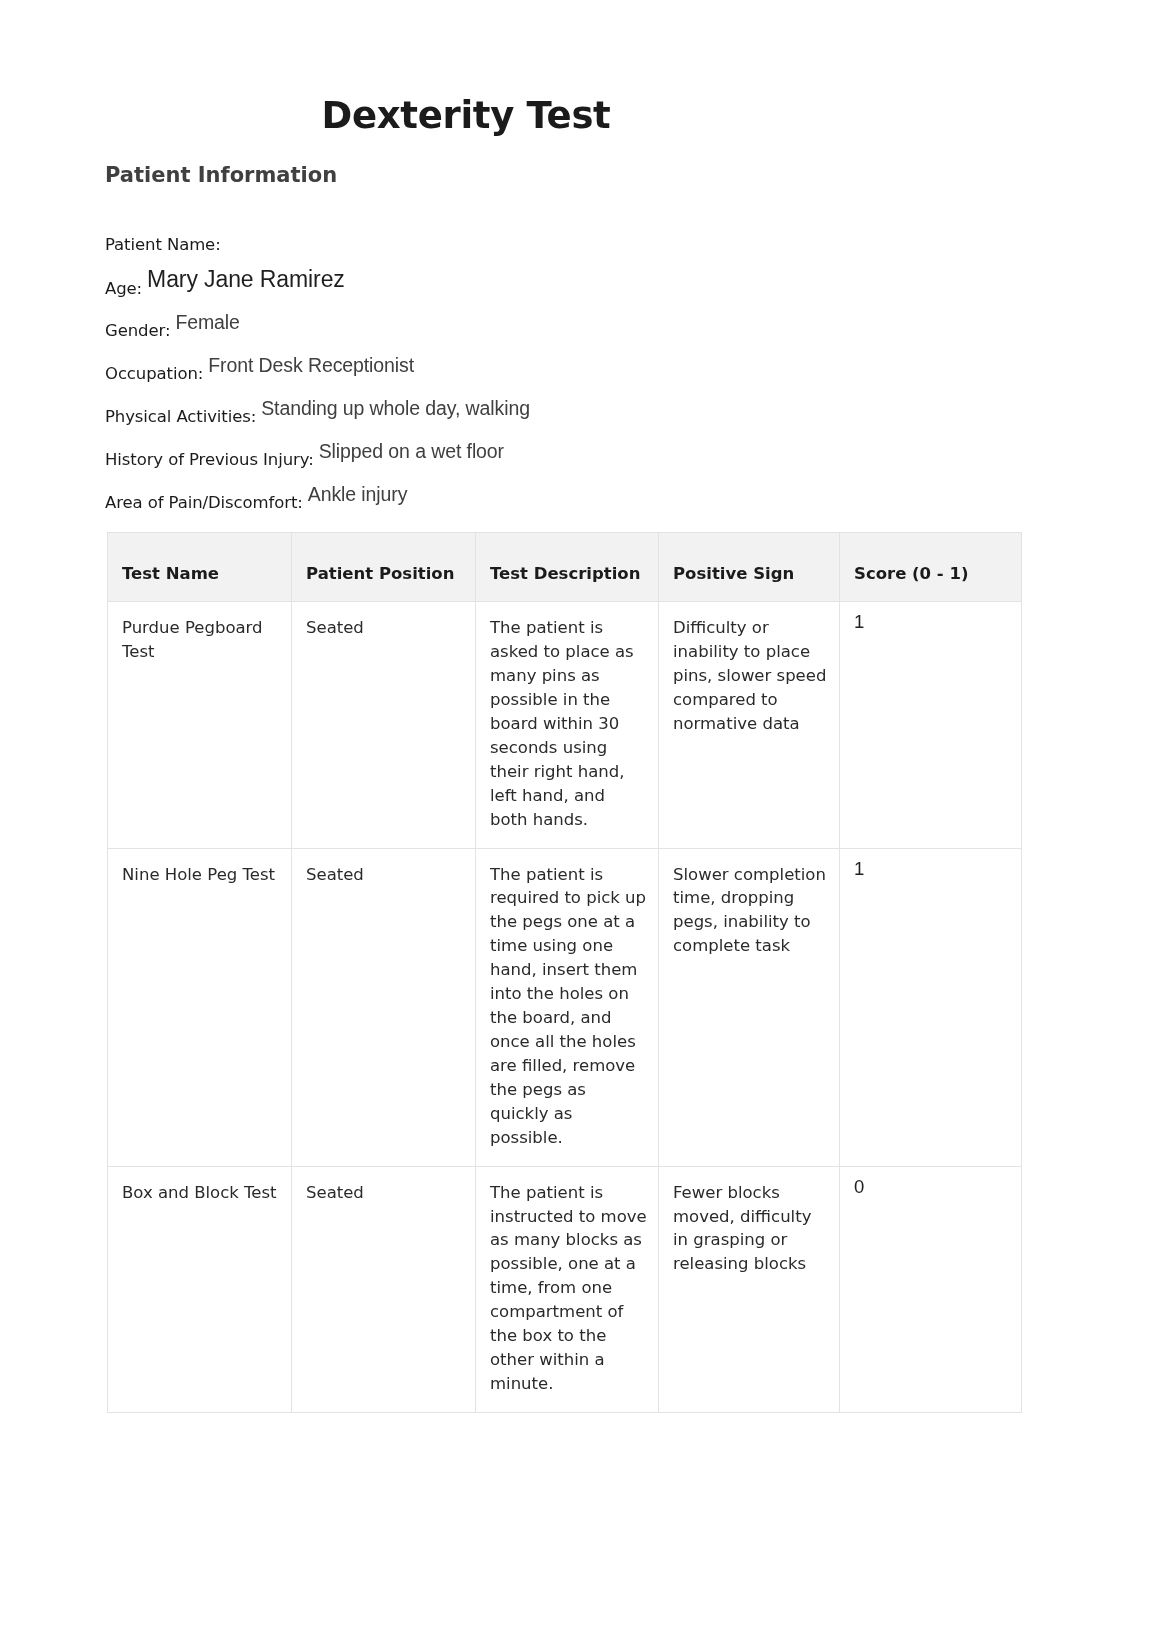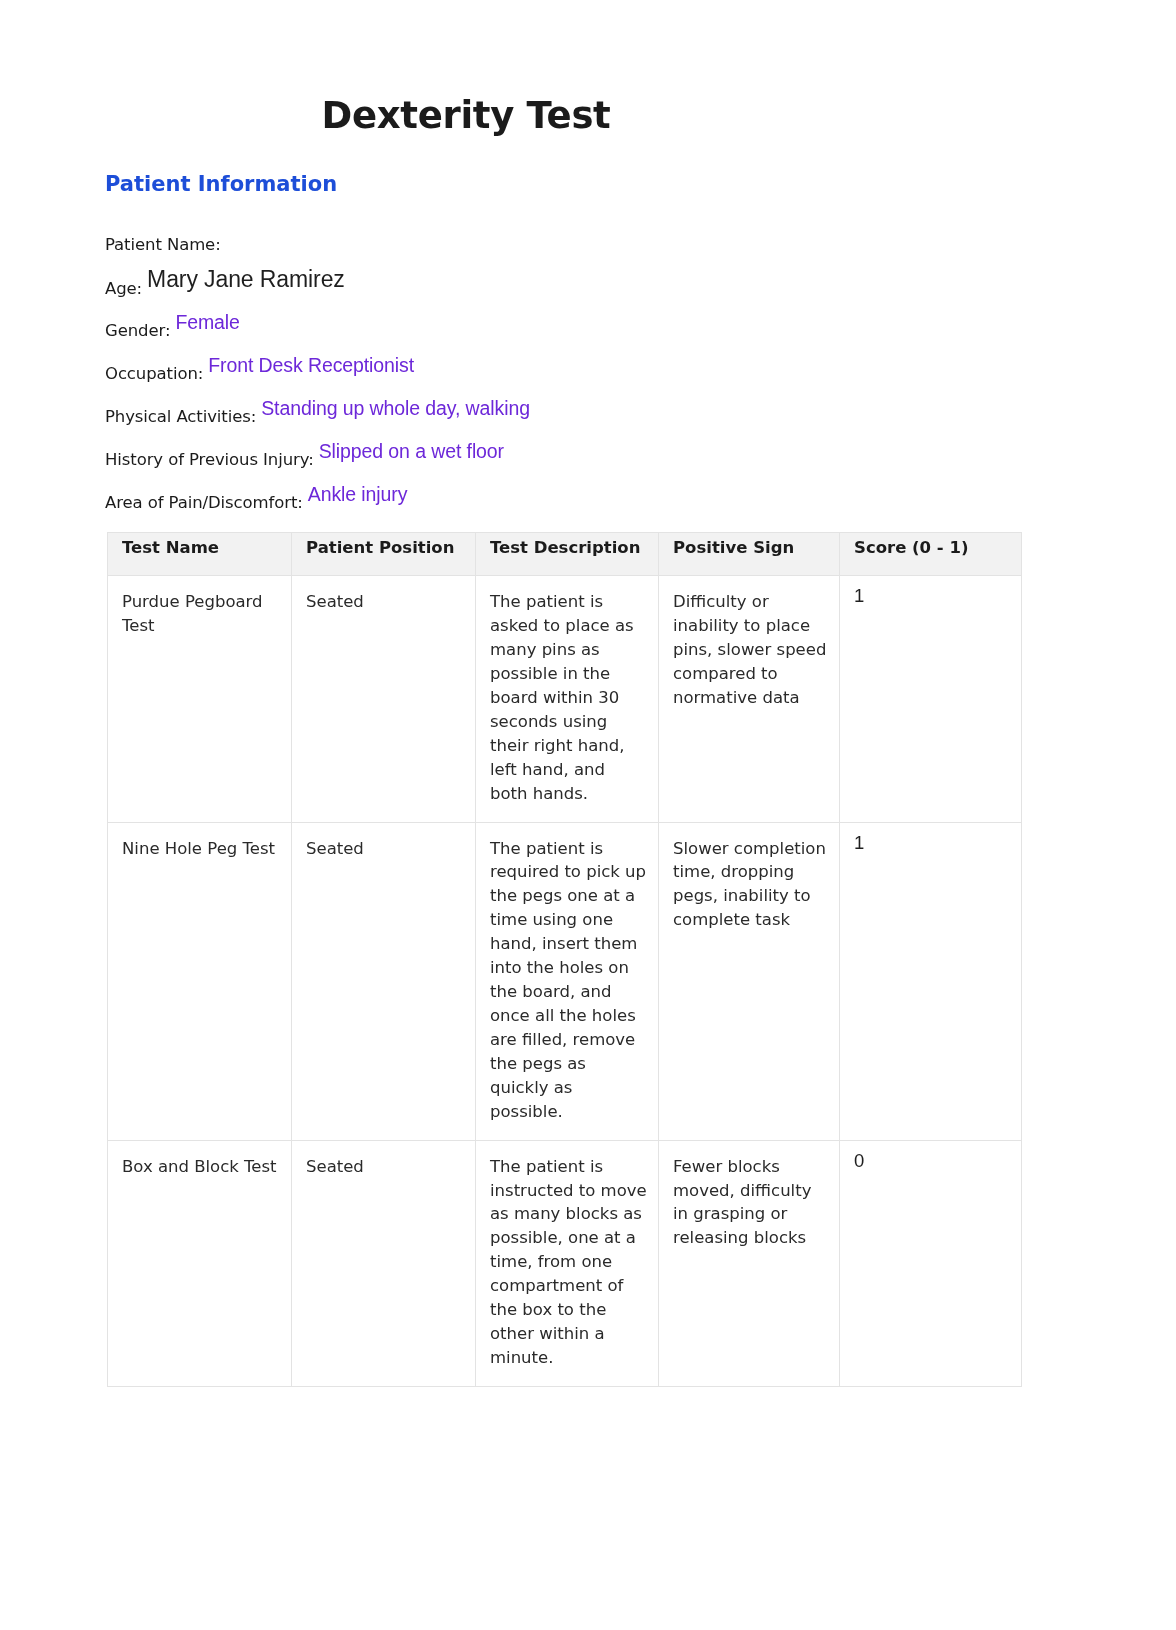--- a/index.html
+++ b/index.html
@@ -36,25 +36,25 @@
     font-size: 37px;
     font-weight: bold;
     letter-spacing: -0.3px;
     color: #1b1b1b;
   }
 
   
   .section-heading {
     position: absolute;
     left: 105px;
-    top: 172px;
+    top: 163px;
     font-family: "DejaVu Sans", sans-serif;
     font-size: 21px;
     font-weight: bold;
-    color: #1d4ed8;
+    color: #404040;
   }
 
   
   .info-list {
     position: absolute;
     left: 105px;
     top: 222px;
     width: 950px;
   }
   .info-row {
@@ -67,21 +67,21 @@
     font-family: "DejaVu Sans", sans-serif;
     font-size: 16.5px;
     font-weight: normal;
     color: #1b1b1b;
     letter-spacing: -0.1px;
   }
   .info-value {
     font-family: "Liberation Sans", sans-serif;
     font-size: 19.5px;
     font-weight: normal;
-    color: #6d28d9;
+    color: #404040;
     position: relative;
     top: -7px;
     margin-left: 5px;
     letter-spacing: -0.1px;
     text-align: center;
   }
   
   .info-row.name-row .info-value { visibility: hidden; }
   .info-row.age-row .floated-name {
     font-family: "Liberation Sans", sans-serif;
@@ -108,21 +108,21 @@
     vertical-align: top;
     padding: 12px 11px 14px 14px;
     text-align: left;
   }
   .test-table thead th {
     background: #f2f2f2;
     font-family: "DejaVu Sans", sans-serif;
     font-size: 16.5px;
     font-weight: bold;
     color: #1b1b1b;
-    padding-top: 4px;
+    padding-top: 30px;
     padding-bottom: 16px;
     line-height: 1.35;
   }
   .test-table tbody td {
     font-family: "DejaVu Sans", sans-serif;
     font-size: 16.5px;
     font-weight: normal;
     color: #2a2a2a;
     line-height: 1.45;
     padding-top: 14px;

